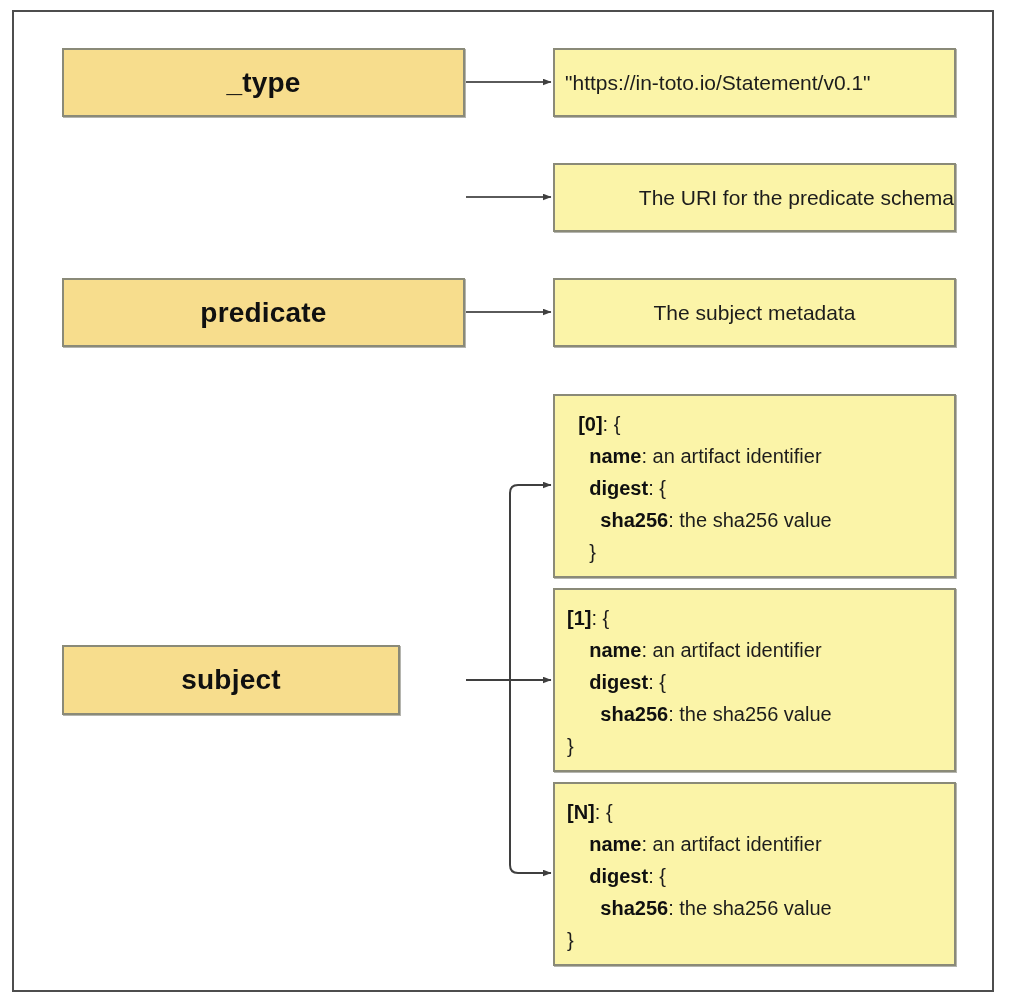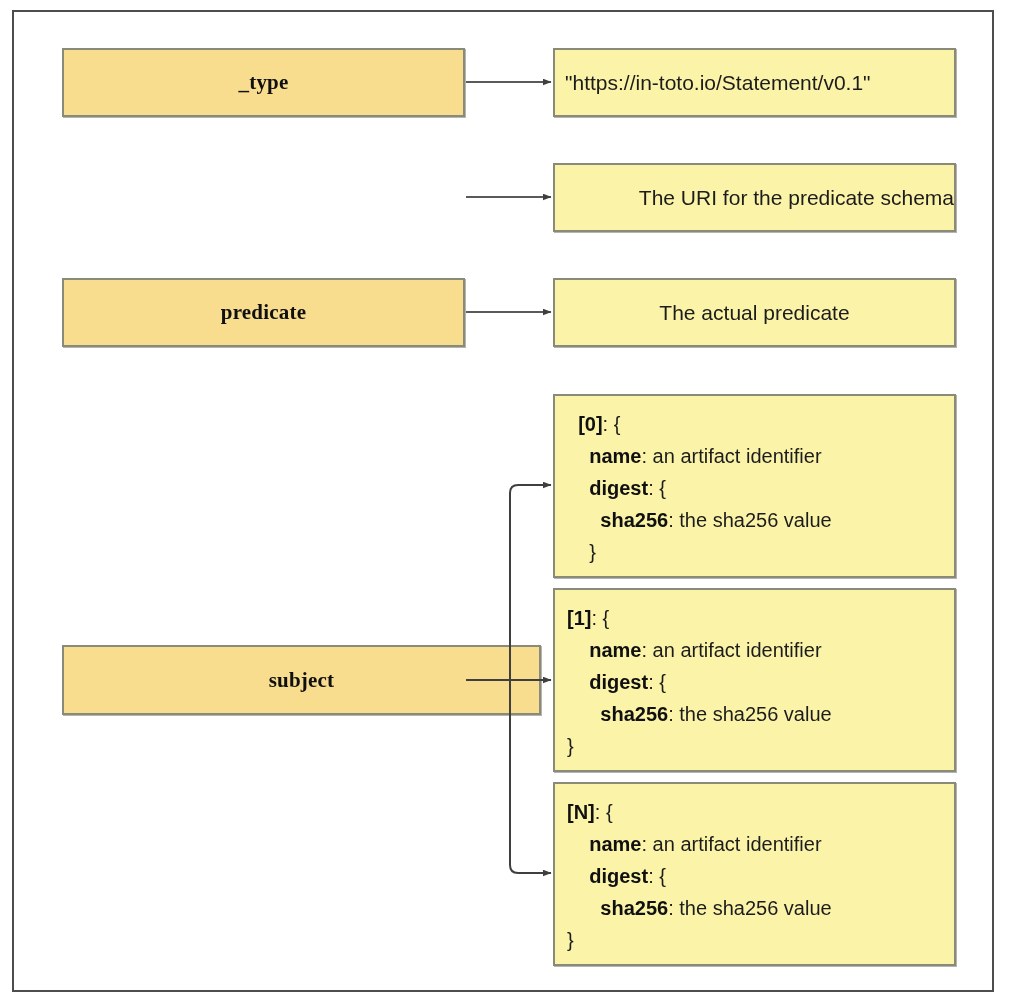--- a/index.html
+++ b/index.html
@@ -39,25 +39,24 @@
     display: flex;
     align-items: center;
     justify-content: center;
   }
   .node.val {
     background: #fbf4a8;
     display: flex;
     align-items: center;
   }
   .key-label {
-    font-size: 21px;
+    font-size: 28px;
     font-weight: bold;
     color: #101010;
     letter-spacing: 0.2px;
-    font-family: Liberation Serif, serif;
   }
   .val-text {
     font-size: 21px;
     color: #1c1c1c;
     padding-left: 10px;
     white-space: nowrap;
   }
   .val-text.centered {
     width: 100%;
     text-align: center;
@@ -97,34 +96,34 @@
 
   <div class="node key" style="left:62px; top:48px; width:403px; height:69px;">
     <span class="key-label">_type</span>
   </div>
 
 
   <div class="node key" style="left:62px; top:278px; width:403px; height:69px;">
     <span class="key-label">predicate</span>
   </div>
 
-  <div class="node key" style="left:62px; top:645px; width:479px; height:70px;">
+  <div class="node key" style="left:62px; top:645px; width:338px; height:70px;">
     <span class="key-label">subject</span>
   </div>
 
   <div class="node val" style="left:553px; top:48px; width:403px; height:69px;">
     <span class="val-text">"https://in-toto.io/Statement/v0.1"</span>
   </div>
 
   <div class="node val" style="left:553px; top:163px; width:403px; height:69px;justify-content:flex-end;">
     <span class="val-text">The URI for the predicate schema</span>
   </div>
 
   <div class="node val" style="left:553px; top:278px; width:403px; height:69px;">
-    <span class="val-text centered">The actual predicate</span>
+    <span class="val-text centered">The subject metadata</span>
   </div>
 
   <div class="node obj" style="left:553px; top:394px; width:403px; height:184px;">
     <div class="obj-line"><span>  </span><b>[0]</b>: {</div>
     <div class="obj-line"><span>    </span><b>name</b>: an artifact identifier</div>
     <div class="obj-line"><span>    </span><b>digest</b>: {</div>
     <div class="obj-line"><span>      </span><b>sha256</b>: the sha256 value</div>
     <div class="obj-line"><span>    </span>}</div>
   </div>
 

